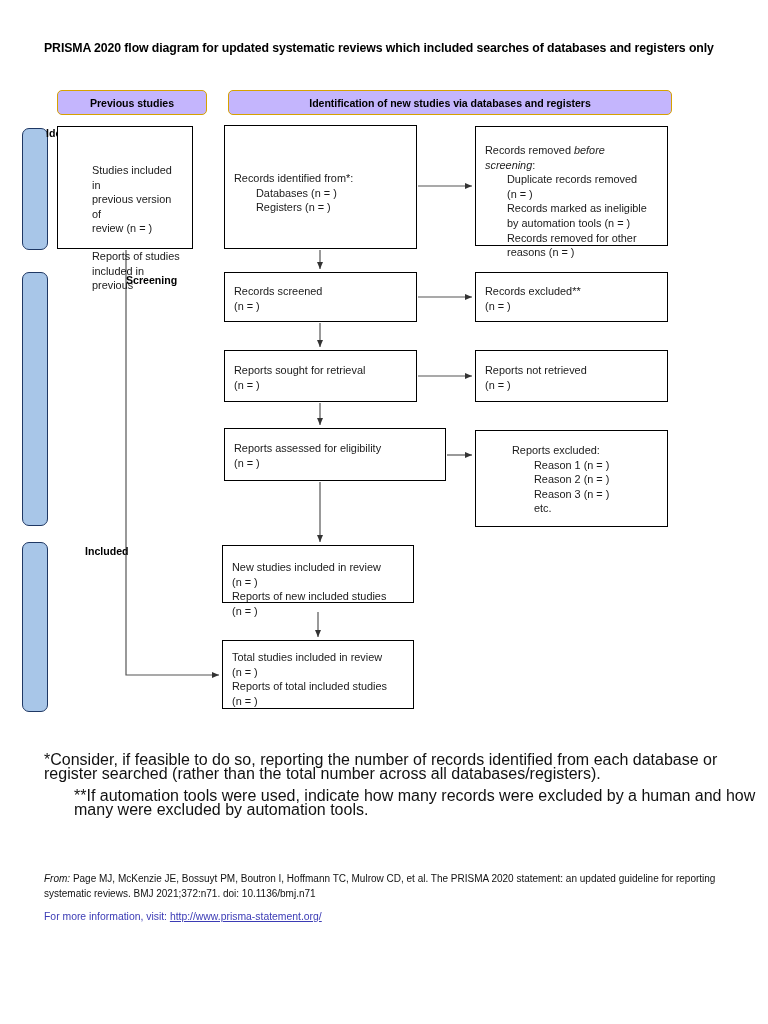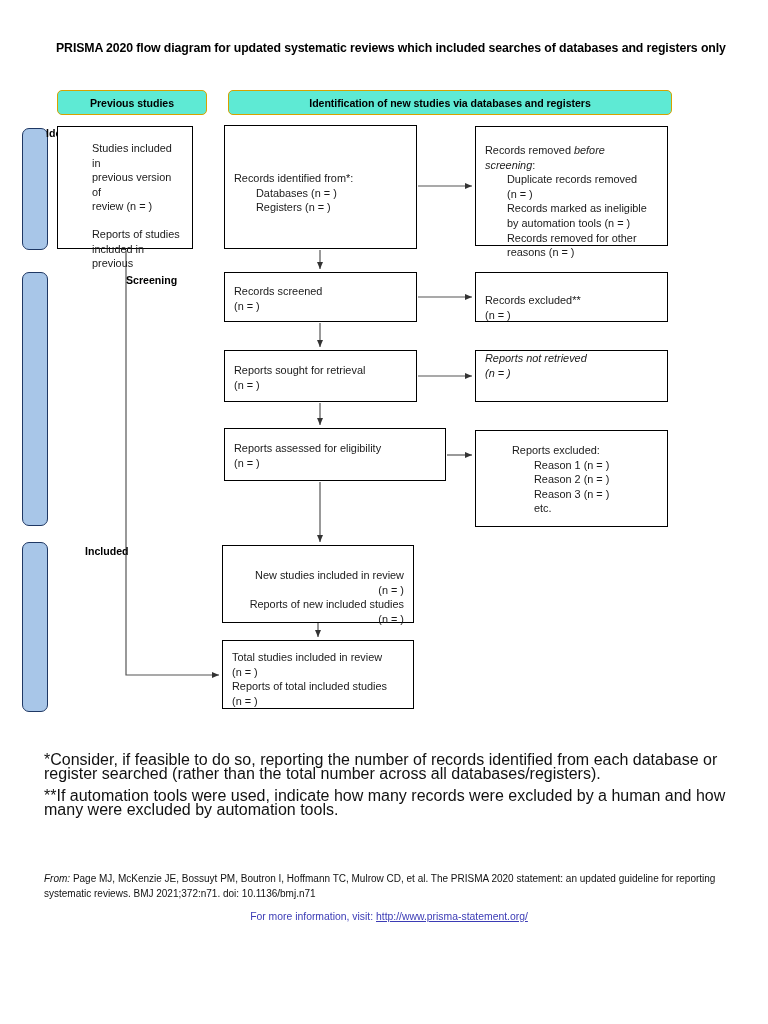--- a/index.html
+++ b/index.html
@@ -23,26 +23,25 @@
   }
   .abs { position: absolute; box-sizing: border-box; }
 
   
   .doc-title {
     left: 44px; top: 40px; width: 690px;
     font-size: 12.3px;
     font-weight: bold;
     line-height: 17px;
     letter-spacing: -0.1px;
-    margin-left: 12px;
   }
 
   
   .hdr {
-    background: #5eead4;
+    background: #c4b5fd;
     border: 1px solid #D7A200;
     border-radius: 5px;
     color: #000;
     font-size: 10.6px;
     font-weight: bold;
     display: flex;
     align-items: center;
     justify-content: center;
     text-align: center;
     letter-spacing: -0.05px;
@@ -77,59 +76,58 @@
     font-size: 10.9px;
     line-height: 14.6px;
     padding: 7px 9px;
     color: #1a1a1a;
   }
   .box .ind  { padding-left: 22px; display: block; }
   .box .gap  { display: block; height: 13px; }
   .box em    { font-style: italic; }
 
   
-  #box-prev      { left: 57px;  top: 126px; width: 136px; height: 123px; padding-top: 14px; padding-left: 12px; }
+  #box-prev      { left: 57px;  top: 126px; width: 136px; height: 123px; padding-top: 36px; padding-left: 12px; }
   #box-records   { left: 224px; top: 125px; width: 193px; height: 124px; padding-top: 45px; }
   #box-screened  { left: 224px; top: 272px; width: 193px; height: 50px;  padding-top: 11px; }
   #box-sought    { left: 224px; top: 350px; width: 193px; height: 52px;  padding-top: 12px; }
   #box-assessed  { left: 224px; top: 428px; width: 222px; height: 53px;  padding-top: 12px; }
-  #box-new       { left: 222px; top: 545px; width: 192px; height: 78px;  padding-top: 22px; text-align: right; }
+  #box-new       { left: 222px; top: 545px; width: 192px; height: 58px;  padding-top: 14px; }
   #box-total     { left: 222px; top: 640px; width: 192px; height: 69px;  padding-top: 9px; }
 
   
   #box-removed   { left: 475px; top: 126px; width: 193px; height: 120px; padding-top: 16px; }
-  #box-excl      { left: 475px; top: 272px; width: 193px; height: 50px;  padding-top: 20px; }
-  #box-notret    { left: 475px; top: 350px; width: 193px; height: 52px;  padding-top: 0; font-style: italic; }
+  #box-excl      { left: 475px; top: 272px; width: 193px; height: 50px;  padding-top: 11px; }
+  #box-notret    { left: 475px; top: 350px; width: 193px; height: 52px;  padding-top: 12px; }
   #box-repexcl   { left: 475px; top: 430px; width: 193px; height: 97px;  padding-top: 12px; padding-left: 36px; }
 
   
   #wires { position: absolute; left: 0; top: 0; width: 768px; height: 1024px; pointer-events: none; }
 
   
   .note {
     font-size: 16px;
     line-height: 14px;
     left: 44px;
     width: 690px;
     color: #111;
   }
   #note-1 { top: 753px; }
-  #note-2 { top: 789px; }
+  #note-2 { top: 789px; margin-left: 30px; }
 
   #citation {
     left: 44px; top: 872px; width: 690px;
     font-size: 10px;
     line-height: 14.6px;
     color: #111;
   }
   #citation .from { font-style: italic; }
 
   #moreinfo {
     left: 44px; top: 911px; width: 690px;
-    text-align: center;
     font-size: 10.4px;
     color: #3b3bb5;
   }
   #moreinfo a {
     color: #3b3bb5;
     text-decoration: underline;
   }
 </style>
 </head>
 <body>

